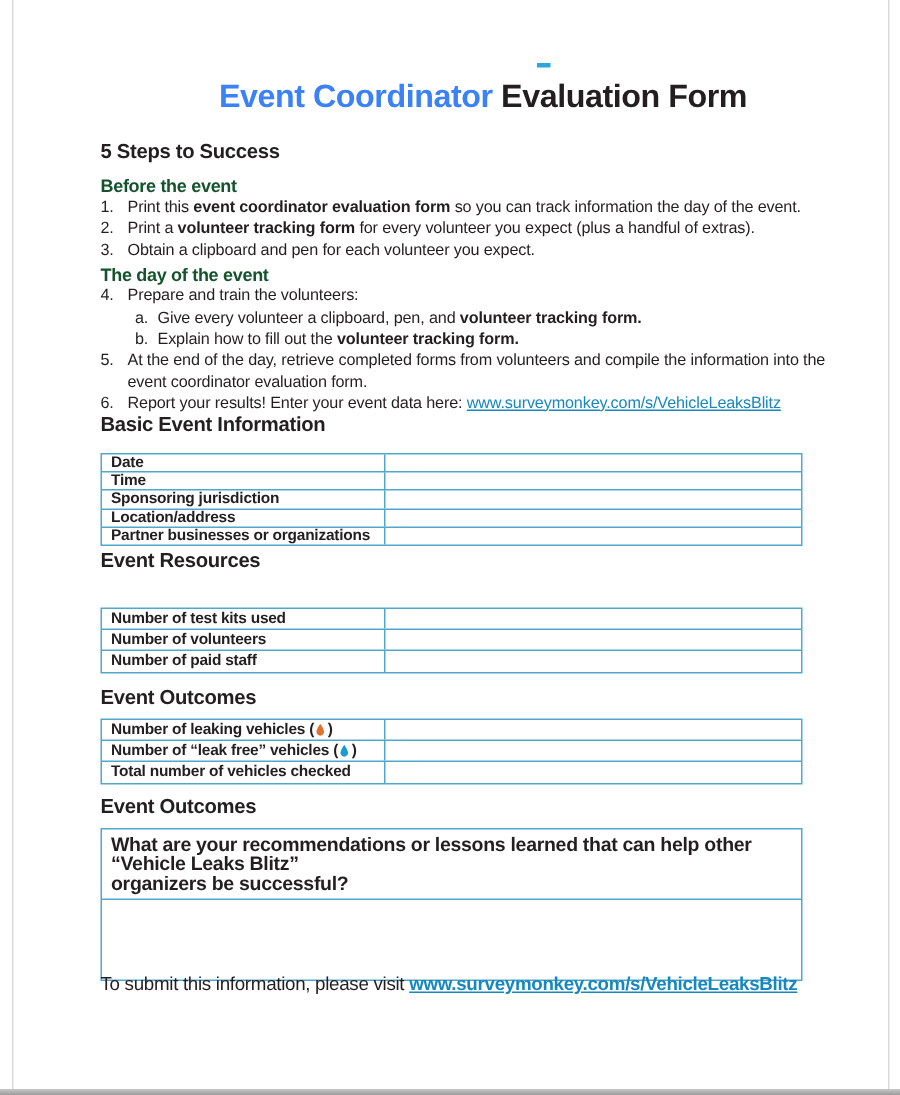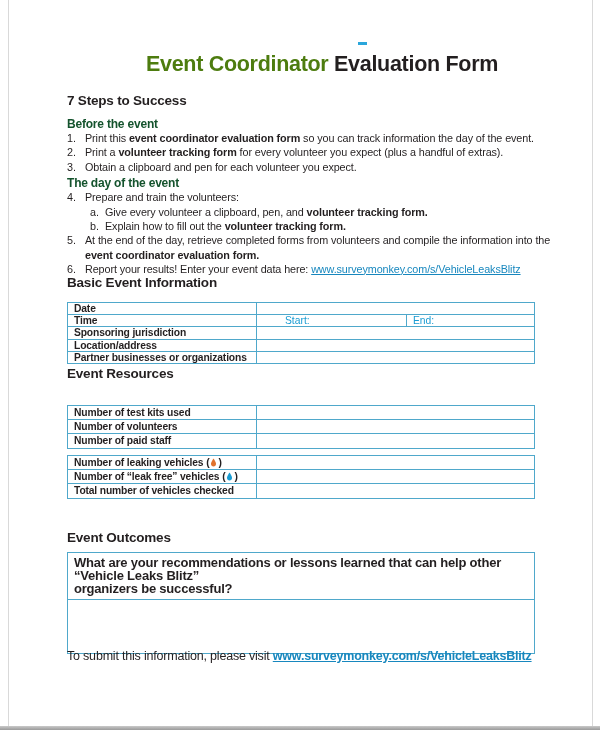--- a/index.html
+++ b/index.html
@@ -8,41 +8,41 @@
     font-family:"Liberation Sans",sans-serif;color:#231F20;overflow:hidden;
   }
   
   .frame-left{position:absolute;left:8px;top:0;bottom:4px;width:1px;background:#d9d9d9;}
   .frame-right{position:absolute;right:7px;top:0;bottom:4px;width:1px;background:#d9d9d9;}
   .frame-bottom{position:absolute;left:0;right:0;bottom:0;height:4px;background:linear-gradient(#c9c9c9,#9a9a9a);}
   .dash{position:absolute;left:358px;top:42px;width:9px;height:3px;background:#2AA6DB;}
   
   .title{position:absolute;top:52px;left:67px;width:510px;text-align:center;
          font-size:21.5px;font-weight:bold;letter-spacing:-0.3px;}
-  .title .accent{color:#4d7c0f;}
+  .title .accent{color:#3b82f6;}
   
   .h-black{position:absolute;left:67px;font-weight:bold;font-size:13.5px;letter-spacing:-0.2px;}
   .h-blue{position:absolute;left:67px;font-weight:bold;font-size:12px;color:#14532d;letter-spacing:-0.2px;}
   
   .li{position:absolute;left:67px;display:flex;font-size:10.8px;line-height:14.5px;
       white-space:nowrap;letter-spacing:-0.1px;}
   .li .num{width:18px;flex:none;}
   .li.sub{left:90px;}
   .li.sub .num{width:15px;}
   .link{color:#1787BE;text-decoration:underline;}
   
   .tbl{position:absolute;left:67px;width:468px;border:1.5px solid #4FA8CB;box-sizing:border-box;background:#fff;}
   .trow{display:flex;border-top:1.2px solid #4FA8CB;}
   .trow:first-child{border-top:none;}
   .tlabel{width:182px;flex:none;border-right:1.2px solid #4FA8CB;padding-left:6px;
           font-weight:bold;font-size:10.3px;letter-spacing:-0.15px;display:flex;align-items:center;}
   .tvalue{flex:1;display:flex;align-items:center;}
   .tvalue .half{flex:1;padding-left:6px;color:#1A9CD3;font-size:10.3px;height:100%;display:flex;align-items:center;}
   .tvalue .half.end{border-left:1.2px solid #4FA8CB;}
-  .tbl1 .trow{height:11.2px;gap:22px;}
+  .tbl1 .trow{height:11.2px;}
   .tbl3r .trow{height:13.2px;}
   .drop{width:7px;height:9px;margin:0 1px;flex:none;}
   
   .qbox{position:absolute;left:67px;top:552px;width:468px;border:1.5px solid #4FA8CB;box-sizing:border-box;}
   .qrow{padding:3px 6px 4px 6px;font-weight:bold;font-size:13px;letter-spacing:-0.2px;
         line-height:13px;border-bottom:1.2px solid #4FA8CB;min-height:24px;}
   .arow{height:53px;}
   
   .footer{position:absolute;left:67px;top:649px;font-size:12.5px;font-weight:bold;
           white-space:nowrap;letter-spacing:-0.2px;}
@@ -52,21 +52,21 @@
 
 <div class="frame-left"></div>
 <div class="frame-right"></div>
 <div class="frame-bottom"></div>
 <div class="dash"></div>
 
 <div class="title">
   <span class="accent">Event Coordinator</span><span> Evaluation Form</span>
 </div>
 
-<div class="h-black" style="top:93px">7 Steps to Success</div>
+<div class="h-black" style="top:93px">5 Steps to Success</div>
 
 <div class="h-blue" style="top:117px">Before the event</div>
 
 <div class="li" style="top:130.5px">
   <span class="num">1.</span>
   <div><span>Print this </span><span style="font-weight: bold;">event coordinator evaluation form</span><span> so you can track information the day of the event.</span></div>
 </div>
 <div class="li" style="top:145px">
   <span class="num">2.</span>
   <div><span>Print a </span><span style="font-weight: bold;">volunteer tracking form</span><span> for every volunteer you expect (plus a handful of extras).</span></div>
@@ -85,40 +85,36 @@
 <div class="li sub" style="top:204.5px">
   <span class="num">a.</span>
   <div><span>Give every volunteer a clipboard, pen, and </span><span style="font-weight: bold;">volunteer tracking form.</span></div>
 </div>
 <div class="li sub" style="top:219px">
   <span class="num">b.</span>
   <div><span>Explain how to fill out the </span><span style="font-weight: bold;">volunteer tracking form.</span></div>
 </div>
 <div class="li" style="top:233px">
   <span class="num">5.</span>
-  <div><span>At the end of the day, retrieve completed forms from volunteers and compile the information into the</span><br><span style="font-weight: bold; margin-top: 24px;">event coordinator evaluation form.</span></div>
+  <div><span>At the end of the day, retrieve completed forms from volunteers and compile the information into the</span><br><span style="font-weight: normal; margin-top: 24px;">event coordinator evaluation form.</span></div>
 </div>
 <div class="li" style="top:261.5px">
   <span class="num">6.</span>
   <div><span>Report your results! Enter your event data here: </span><a class="link">www.surveymonkey.com/s/VehicleLeaksBlitz</a></div>
 </div>
 
 <div class="h-black" style="top:275px">Basic Event Information</div>
 
 <div class="tbl tbl1" style="top:302px">
   <div class="trow">
     <div class="tlabel">Date</div>
     <div class="tvalue"></div>
   </div>
   <div class="trow">
     <div class="tlabel">Time</div>
-    <div class="tvalue">
-      <div class="half">Start:</div>
-      <div class="half end">End:</div>
-    </div>
   </div>
   <div class="trow">
     <div class="tlabel">Sponsoring jurisdiction</div>
     <div class="tvalue"></div>
   </div>
   <div class="trow">
     <div class="tlabel">Location/address</div>
     <div class="tvalue"></div>
   </div>
   <div class="trow">
@@ -139,21 +135,21 @@
     <div class="tvalue"></div>
   </div>
   <div class="trow">
     <div class="tlabel">Number of paid staff</div>
     <div class="tvalue"></div>
   </div>
 </div>
 
 <div class="h-black" style="top:457px">Event Outcomes</div>
 
-<div class="tbl tbl3r" style="top:455px">
+<div class="tbl tbl3r" style="top:479px">
   <div class="trow">
     <div class="tlabel">
       <span>Number of leaking vehicles (</span>
       <svg class="drop" viewBox="0 0 12 16">
         <path d="M6 1 C6 1 1.5 7.5 1.5 10.5 C1.5 13 3.5 15 6 15 C8.5 15 10.5 13 10.5 10.5 C10.5 7.5 6 1 6 1 Z" fill="#E0722D"></path>
       </svg>
       <span>)</span>
     </div>
     <div class="tvalue"></div>
   </div>

